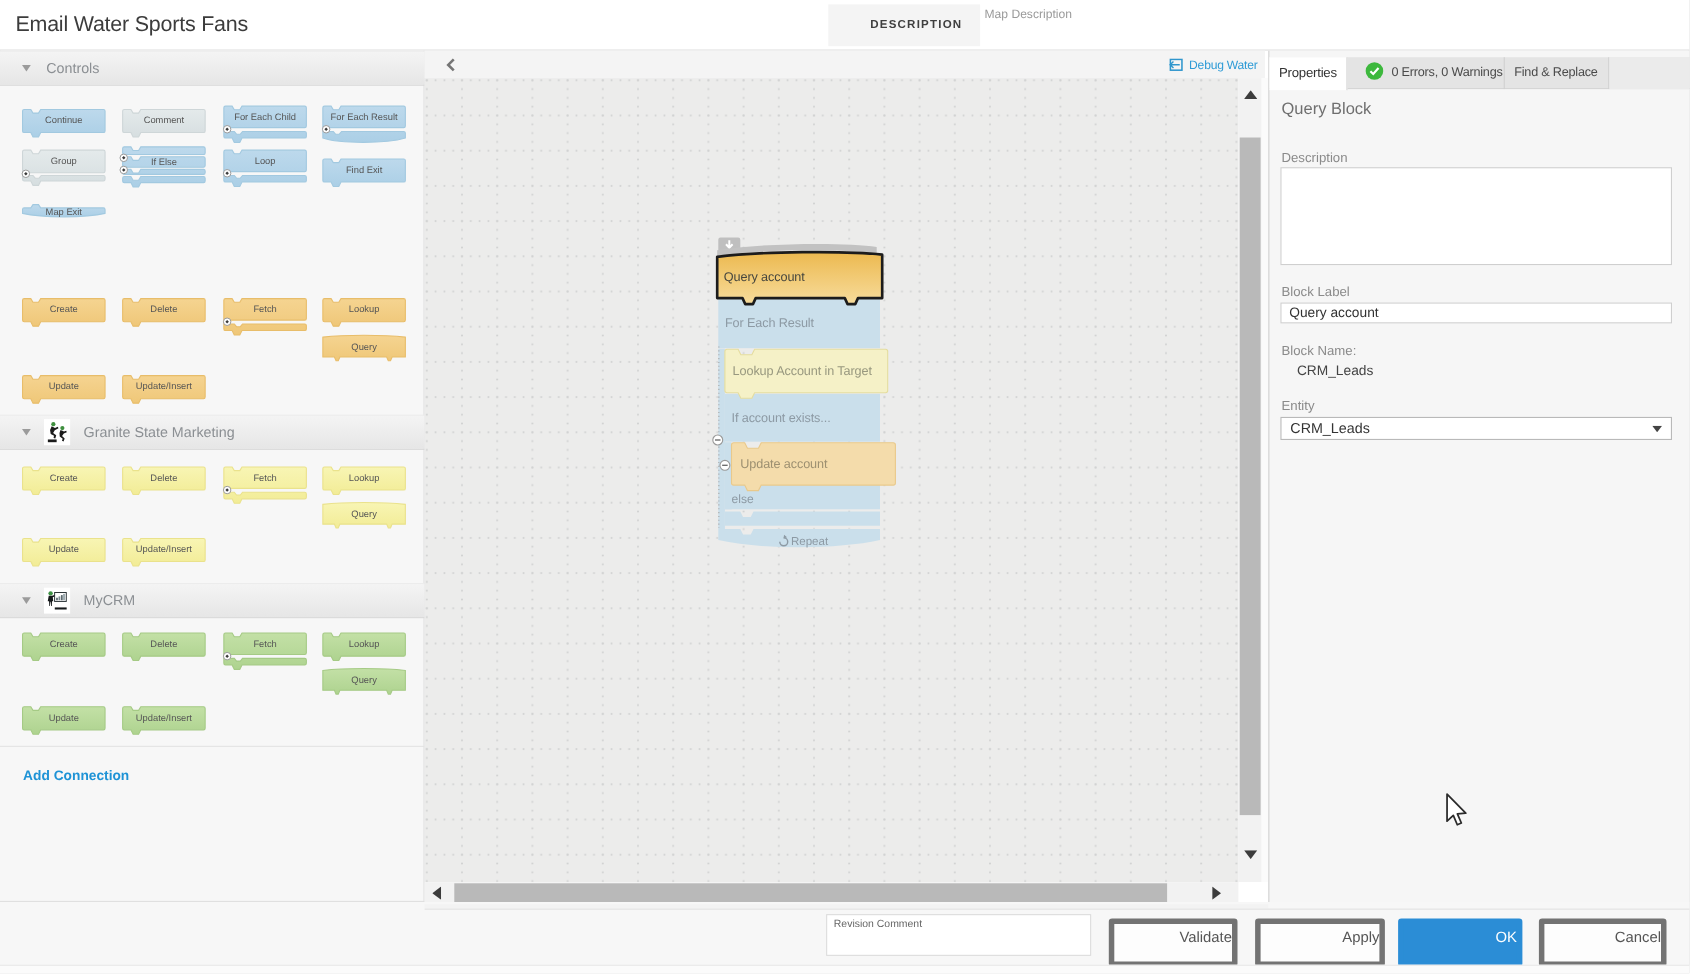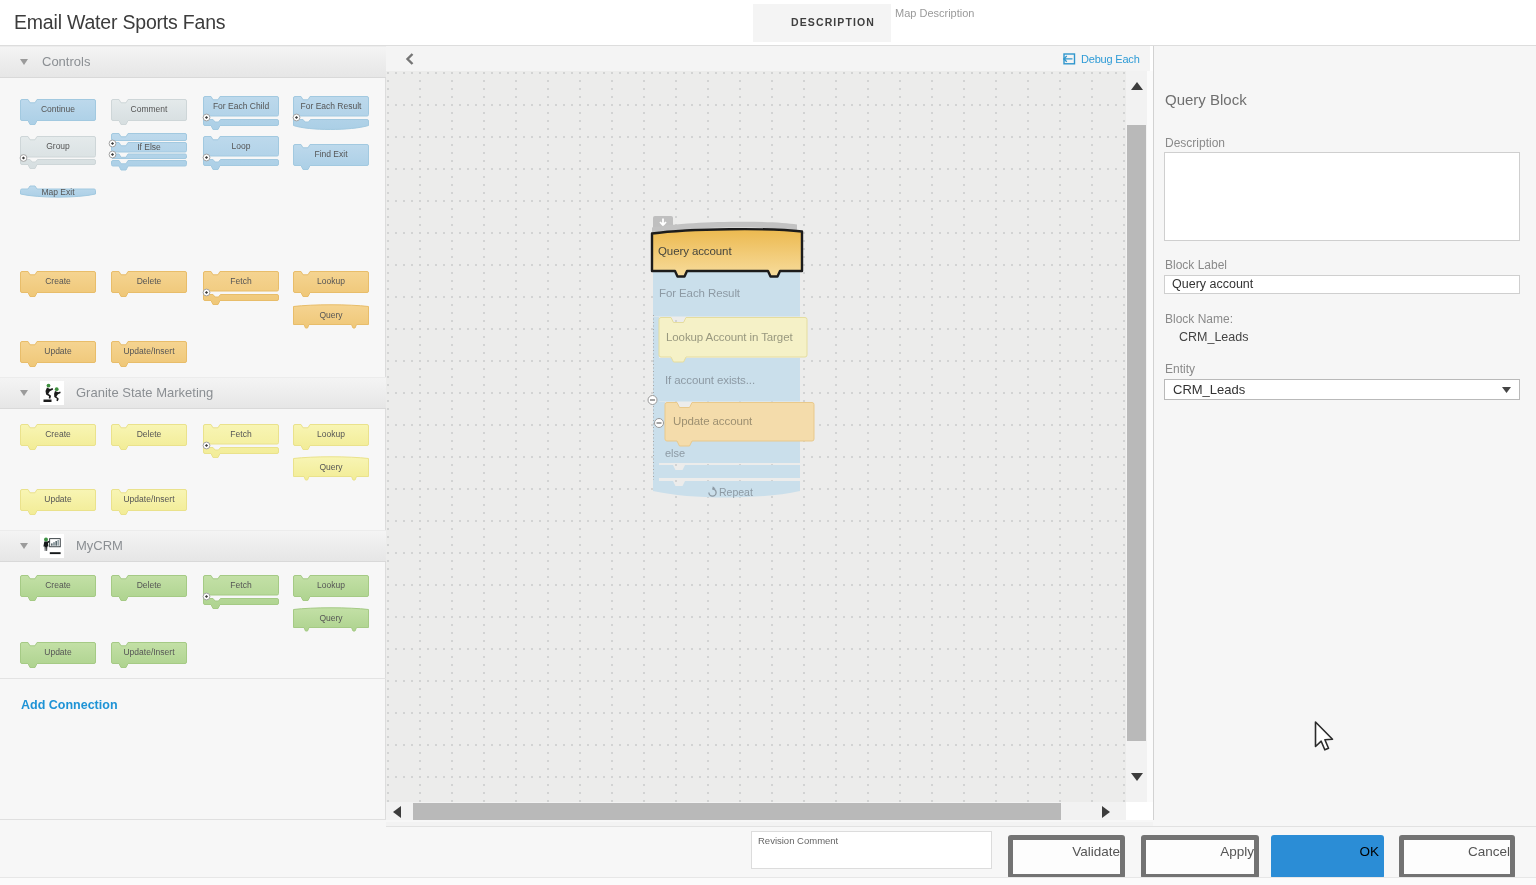--- a/index.html
+++ b/index.html
@@ -226,21 +226,21 @@
 
 <div id="toolbar">
       <svg style="position:absolute;left:17px;top:6px" width="14" height="14" viewBox="0 0 14 14">
         <path d="M9.5,2 L4.5,7 L9.5,12" fill="none" stroke="#757575" stroke-width="2.4"></path>
       </svg>
     </div>
 <div id="canvas"></div>
 <div id="debugmode"><svg width="15" height="12" viewBox="0 0 15 12" style="vertical-align:-2px">
         <rect x="3" y="1" width="10.5" height="9.8" fill="none" stroke="#2f96cd" stroke-width="1.4"></rect>
         <path d="M11.5,5.9 H3.2 M5.8,3 L2.8,5.9 L5.8,8.8" fill="none" stroke="#2f96cd" stroke-width="1.3"></path>
-      </svg><span style="margin-left:5px">Debug Each</span></div>
+      </svg><span style="margin-left:5px">Debug Water</span></div>
 
 <svg id="flow" style="position:absolute;left:630px;top:205px;overflow:visible" width="210" height="310" viewBox="0 0 210 310">
 <rect x="23" y="11" width="20" height="13" rx="2" fill="#bfbfbf"></rect>
 <path d="M33,13.5 v6 M30,17 l3,3.2 l3,-3.2" stroke="#fff" stroke-width="1.8" fill="none"></path>
 <path d="M22,22.5 C58,16 140,15 167,19.5 L167,26 C140,20.5 58,21.5 22,28 Z" fill="#c2c2c2"></path>
 <g fill="#cadfeb">
 <rect x="23" y="67" width="147" height="44.5"></rect>
 <rect x="23" y="112" width="6" height="164"></rect>
 <path d="M23,276 H43 L45.5,281 H52.5 L55,276 H170 V286 Q140,292.5 96.5,292.5 Q53,292.5 23,286 Z"></path>
 <rect x="29" y="153" width="141" height="43.5"></rect>
@@ -292,38 +292,49 @@
       </svg>
       <div id="hthumb"></div>
       <svg style="position:absolute;left:716px;top:4px" width="8" height="12">
         <path d="M0,0 L0,12 L8,6 Z" fill="#3c3c3c"></path>
       </svg>
     </div>
 <div id="whitestrip"></div>
 <div id="corner"></div>
 
 <div id="rpanel">
+  <div id="tabbar">
+    <div class="rtab" id="tab1" style="left:0">Properties</div>
+    <div class="rtab" style="left:72px;width:141px;text-align:center;white-space:nowrap;padding-left:14px;box-sizing:border-box"><svg width="17" height="17" viewBox="0 0 17 17" style="vertical-align:-4px;margin-right:7px">
+            <circle cx="8.5" cy="8.5" r="8" fill="#3db83d"></circle>
+            <path d="M4.8,8.7 L7.4,11.2 L12.2,5.9" fill="none" stroke="#fff" stroke-width="2"></path>
+          </svg>0 Errors, 0 Warnings</div>
+    <div class="rtab" style="left:213px;width:95px;text-align:center;white-space:nowrap">Find &amp; Replace</div>
+    <div class="vsep" style="left:213px"></div>
+    <div class="vsep" style="left:308px"></div>
+        <div style="position:absolute;left:309px;top:0;width:74px;height:29px;background:#ebebeb"></div>
+  </div>
   <div class="rlabel" style="top:45px;font-size:15px;color:#6f6f6f">Query Block</div>
   <div class="rlabel" style="top:90px">Description</div>
   <div style="position:absolute;left:10px;top:106px;width:356px;height:89px;background:#fff;border:1px solid #cfcfcf"></div>
   <div class="rlabel" style="top:212px">Block Label</div>
   <div style="position:absolute;left:10px;top:229px;width:356px;height:19px;background:#fff;border:1px solid #cfcfcf;font-size:12.5px;color:#333;line-height:17px;padding-left:7px">Query account</div>
   <div class="rlabel" style="top:266px">Block Name:</div>
   <div style="position:absolute;left:25px;top:284px;font-size:12.5px;color:#444">CRM_Leads</div>
   <div class="rlabel" style="top:316px">Entity</div>
   <div style="position:absolute;left:10px;top:333px;width:356px;height:21px;background:#fff;border:1px solid #b9b9b9;font-size:13px;color:#333;line-height:19px;padding-left:8px">CRM_Leads<svg style="position:absolute;right:8px;top:7px" width="9" height="6">
           <path d="M0,0 L9,0 L4.5,6 Z" fill="#444"></path>
         </svg></div>
 </div>
 
 <div id="bottombar">
   <div style="position:absolute;left:751px;top:11px;width:241px;height:38px;background:#fff;border:1px solid #dcdcdc;font-size:9.5px;color:#666;padding:3px 0 0 6px">Revision Comment</div>
   <div class="btn" style="left:1008px;width:117px">Validate</div>
   <div class="btn" style="left:1141px;width:118px">Apply</div>
-  <div class="btn" style="left:1271px;width:113px;background:#2b8dd6;border-color:#2b8dd6;color:#000000">OK</div>
+  <div class="btn" style="left:1271px;width:113px;background:#2b8dd6;border-color:#2b8dd6;color:#ffffff">OK</div>
   <div class="btn" style="left:1399px;width:116px">Cancel</div>
 </div>
 
 <div style="position:absolute;left:386px;top:822px;width:767px;height:4px;background:#f3f3f3"></div>
     <div style="position:absolute;left:386px;top:826px;width:1150px;border-top:1px solid #e2e2e2"></div>
     <div style="position:absolute;left:0;top:877px;width:1536px;height:8px;background:#fbfbfb;border-top:1px solid #e7e7e7"></div>
 <svg style="position:absolute;left:1313px;top:720px" width="24" height="34" viewBox="0 0 24 34">
 <path d="M2.5,2 L2.5,26.5 L8.2,21.2 L11.8,29.8 L15.5,28.2 L11.9,19.8 L19.5,19.3 Z" fill="#fff" stroke="#2b2b2b" stroke-width="1.6" stroke-linejoin="round"></path>
 </svg>
 </div>

